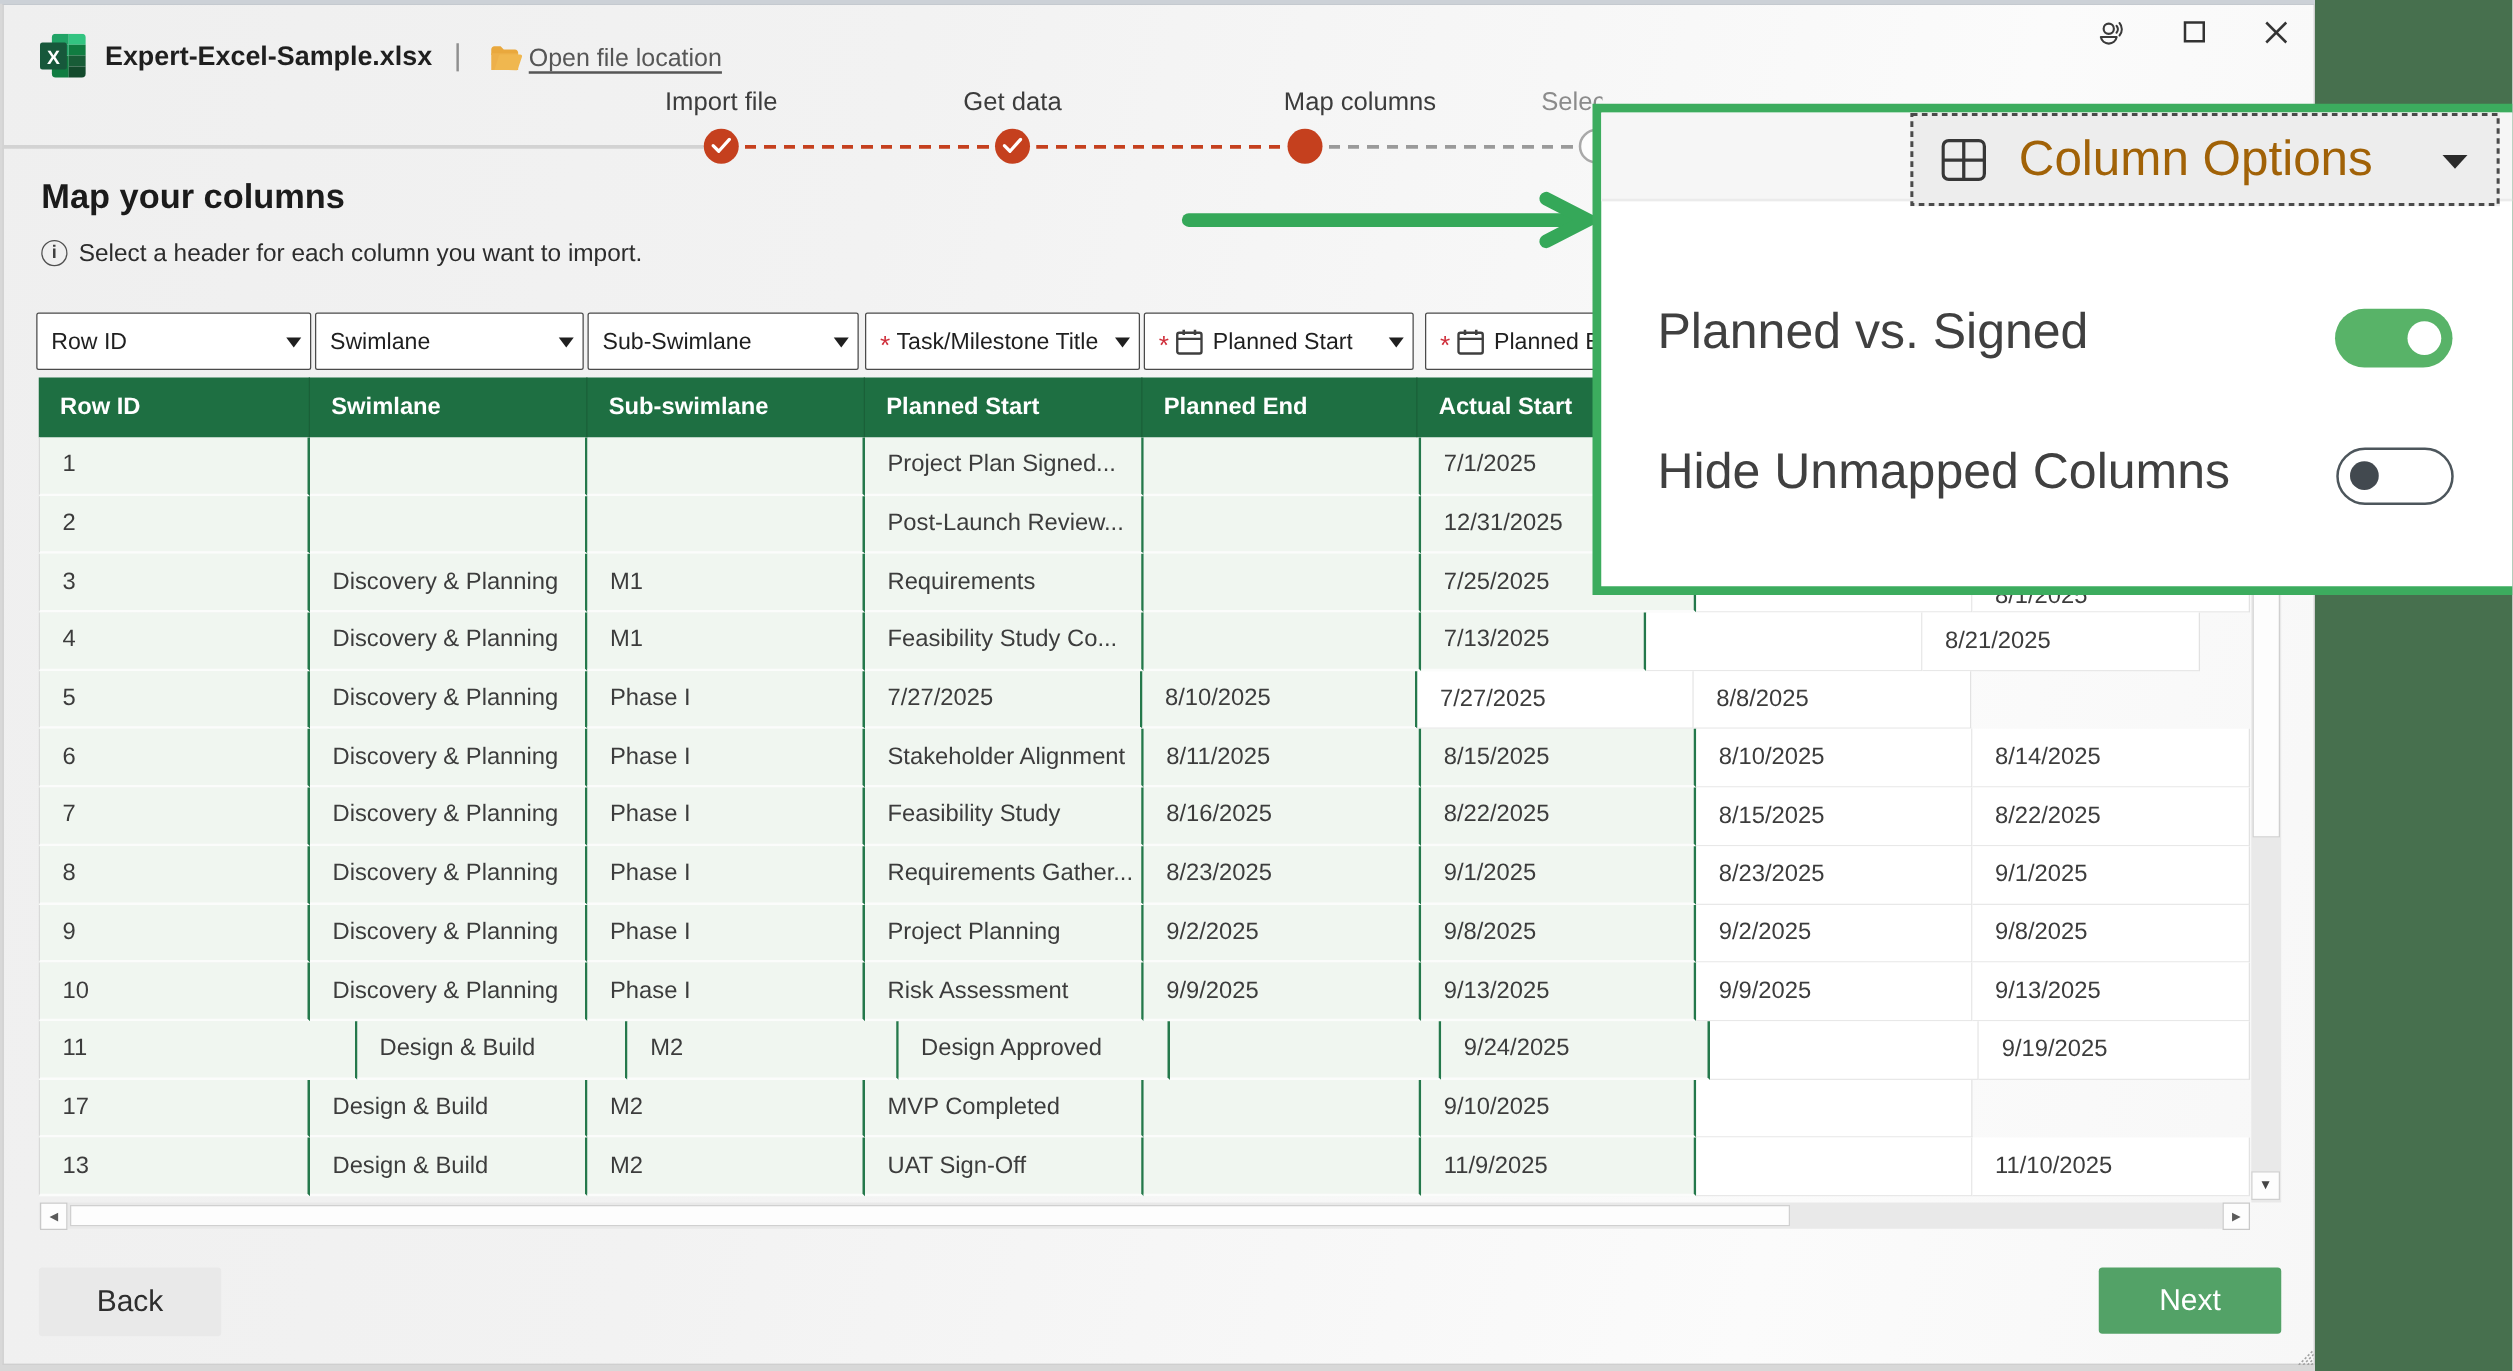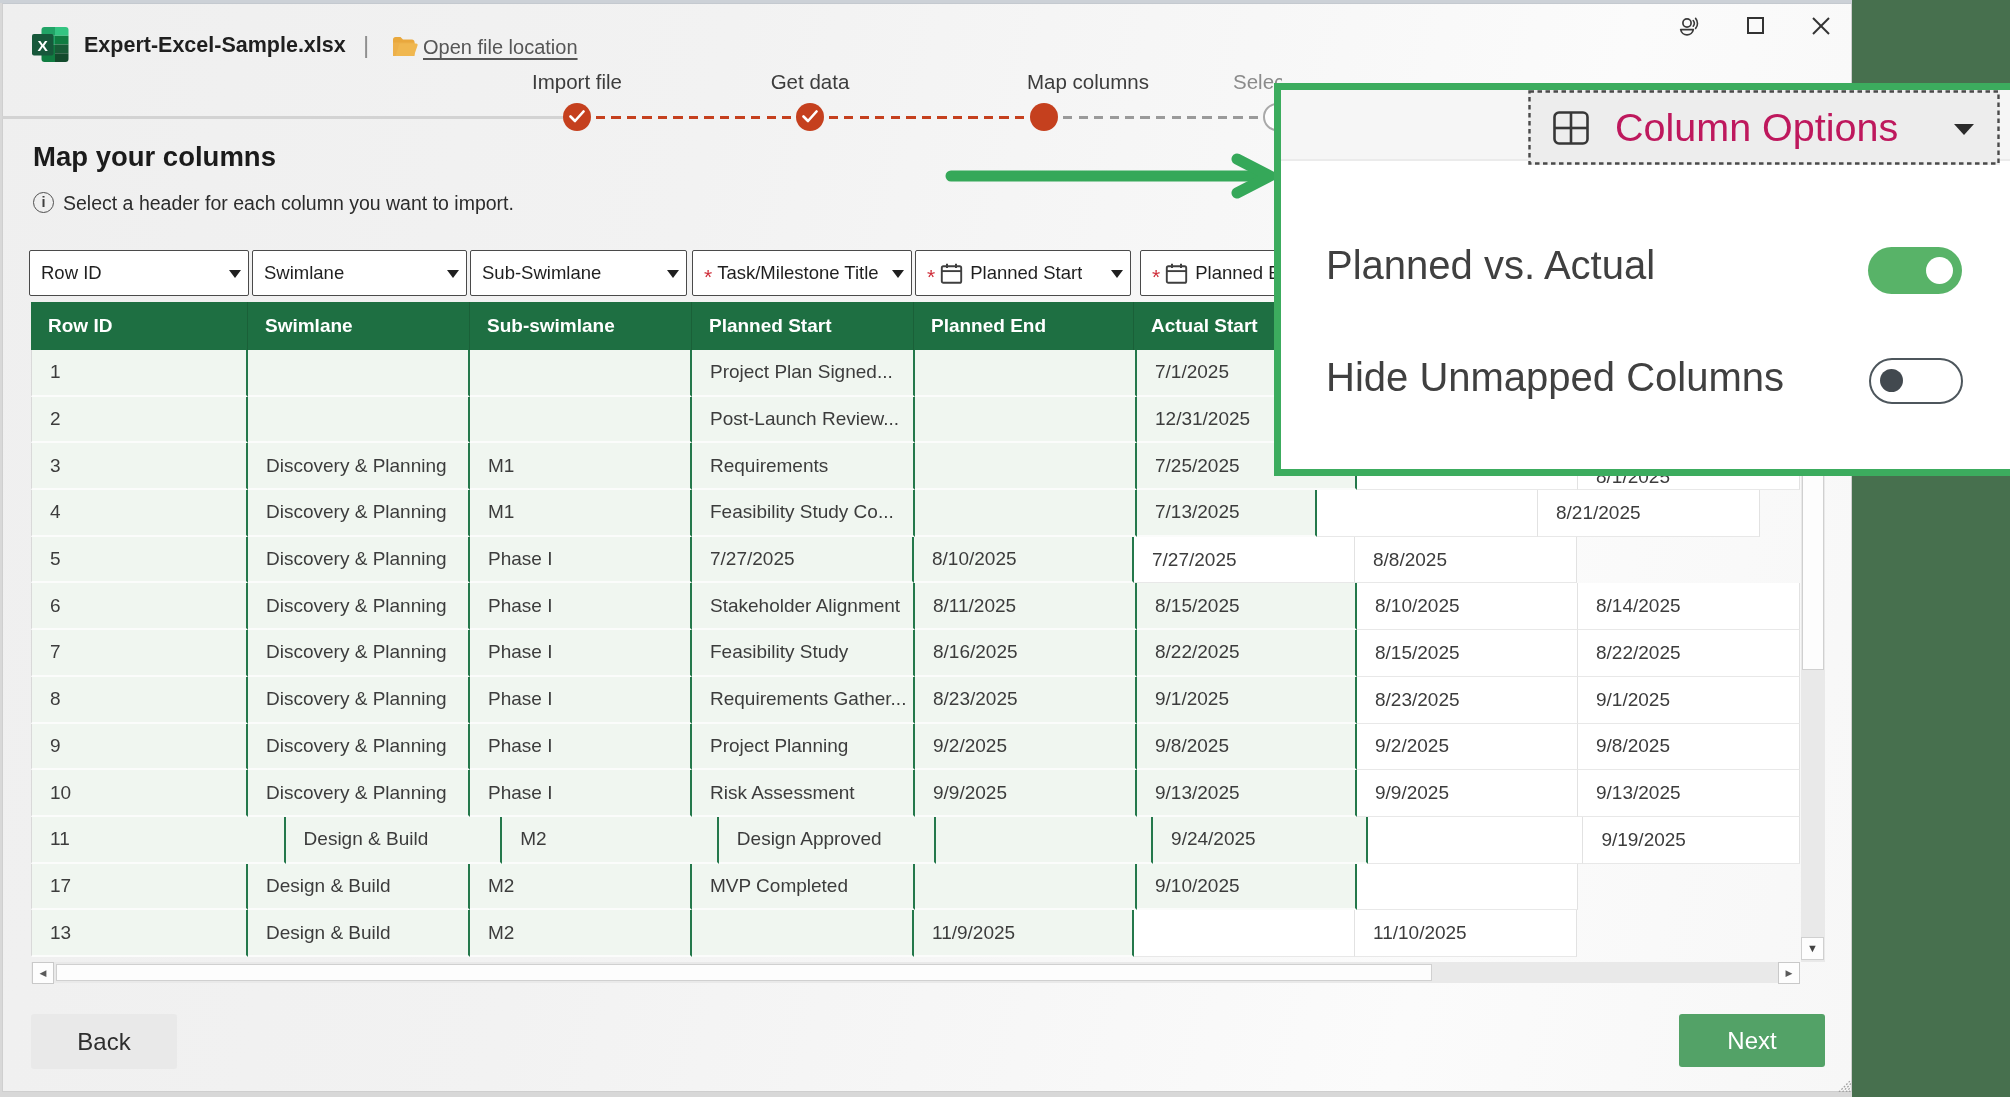--- a/index.html
+++ b/index.html
@@ -50,21 +50,21 @@
 #back {position:absolute;left:31px;top:1014px;width:146px;height:55px;background:#e9e9e9;border-radius:3px;font-size:24px;color:#2e2e2e;text-align:center;line-height:55px}
 #next {position:absolute;left:1679px;top:1014px;width:146px;height:53px;background:#53a267;border-radius:3px;font-size:24px;color:#fff;text-align:center;line-height:53px}
 #grip {position:absolute;left:1838px;top:1079px}
 
 #arrow {position:absolute;left:940px;top:145px}
 
 #popup {position:absolute;left:1274px;top:83px;width:736px;height:393px;background:#3cac5e;z-index:50}
 #pinner {position:absolute;left:7px;top:7px;width:729px;height:379px;background:#fff;overflow:hidden}
 #pstrip {position:absolute;left:0;top:0;width:729px;height:71px;background:#f6f6f6;border-bottom:2px solid #ebebeb}
 #pbtn {position:absolute;left:247px;top:0px;width:472px;height:75px;background:#ededed;display:flex;align-items:center;padding-left:25px}
-#pbtn .btext {font-size:39.5px;color:#be185d}
+#pbtn .btext {font-size:39.5px;color:#a16207}
 #pbtn .bcaret {position:absolute;right:26px;top:34px;width:0;height:0;border-left:10px solid transparent;border-right:10px solid transparent;border-top:11px solid #2b2b2b}
 .prow {position:absolute;left:45px;font-size:40px;color:#404040;white-space:nowrap}
 .toggle-on {position:absolute;left:587px;width:94px;height:47px;border-radius:24px;background:#58b368}
 .toggle-on .knob {position:absolute;right:9px;top:10px;width:27px;height:27px;border-radius:50%;background:#fff}
 .toggle-off {position:absolute;left:588px;width:94px;height:46px;border-radius:23px;background:#fff;border:2.4px solid #4d565c}
 .toggle-off .knob {position:absolute;left:9px;top:9px;width:23px;height:23px;border-radius:50%;background:#42494f}
 </style></head><body>
 <div id="page">
 <div id="topline"></div>
 <div id="desktop"></div>
@@ -293,20 +293,21 @@
         <div class="bc bm c2" style="width:222px">M2</div>
         <div class="bc bm c3" style="width:223px">MVP Completed</div>
         <div class="bc bm c4" style="width:222px"></div>
         <div class="bc bm c5" style="width:220px">9/10/2025</div>
         <div class="bc bu c6" style="width:221px"></div>
       </div>
       <div class="brow">
         <div class="bc bm c0" style="width:217px">13</div>
         <div class="bc bm c1" style="width:222px">Design &amp; Build</div>
         <div class="bc bm c2" style="width:222px">M2</div>
+        <div class="bc bm c3" style="width:223px">UAT Sign-Off</div>
         <div class="bc bm c4" style="width:222px"></div>
         <div class="bc bm c5" style="width:220px">11/9/2025</div>
         <div class="bc bu c6" style="width:221px"></div>
         <div class="bc bu c7" style="width:222px">11/10/2025</div>
       </div>
 </div>
 <div id="vsb"></div>
 <div id="vthumb"></div>
 <div id="vdown">▼</div>
 <div id="hsb"></div>
@@ -335,21 +336,21 @@
             <rect x="1.5" y="1.5" width="33" height="31" rx="4.5" fill="none" stroke="#373737" stroke-width="2.6"></rect>
             <line x1="18" y1="2" x2="18" y2="32" stroke="#373737" stroke-width="2.6"></line>
             <line x1="2" y1="17" x2="34" y2="17" stroke="#373737" stroke-width="2.6"></line>
           </svg>
           <span class="btext">Column Options</span>
           <span class="bcaret"></span>
           <svg width="472" height="75" viewBox="0 0 472 75" style="position:absolute;left:0;top:0">
             <rect x="1.5" y="1.5" width="469" height="72" fill="none" stroke="#4a4a4a" stroke-width="2.4" stroke-dasharray="4.5 3.5"></rect>
           </svg>
         </div>
-<div class="prow" style="top:153px">Planned vs. Actual</div>
+<div class="prow" style="top:153px">Planned vs. Signed</div>
 <div class="toggle-on" style="top:157px">
           <div class="knob"></div>
         </div>
 <div class="prow" style="top:265px">Hide Unmapped Columns</div>
 <div class="toggle-off" style="top:268px">
           <div class="knob"></div>
         </div>
 </div>
 </div>
 </div>

